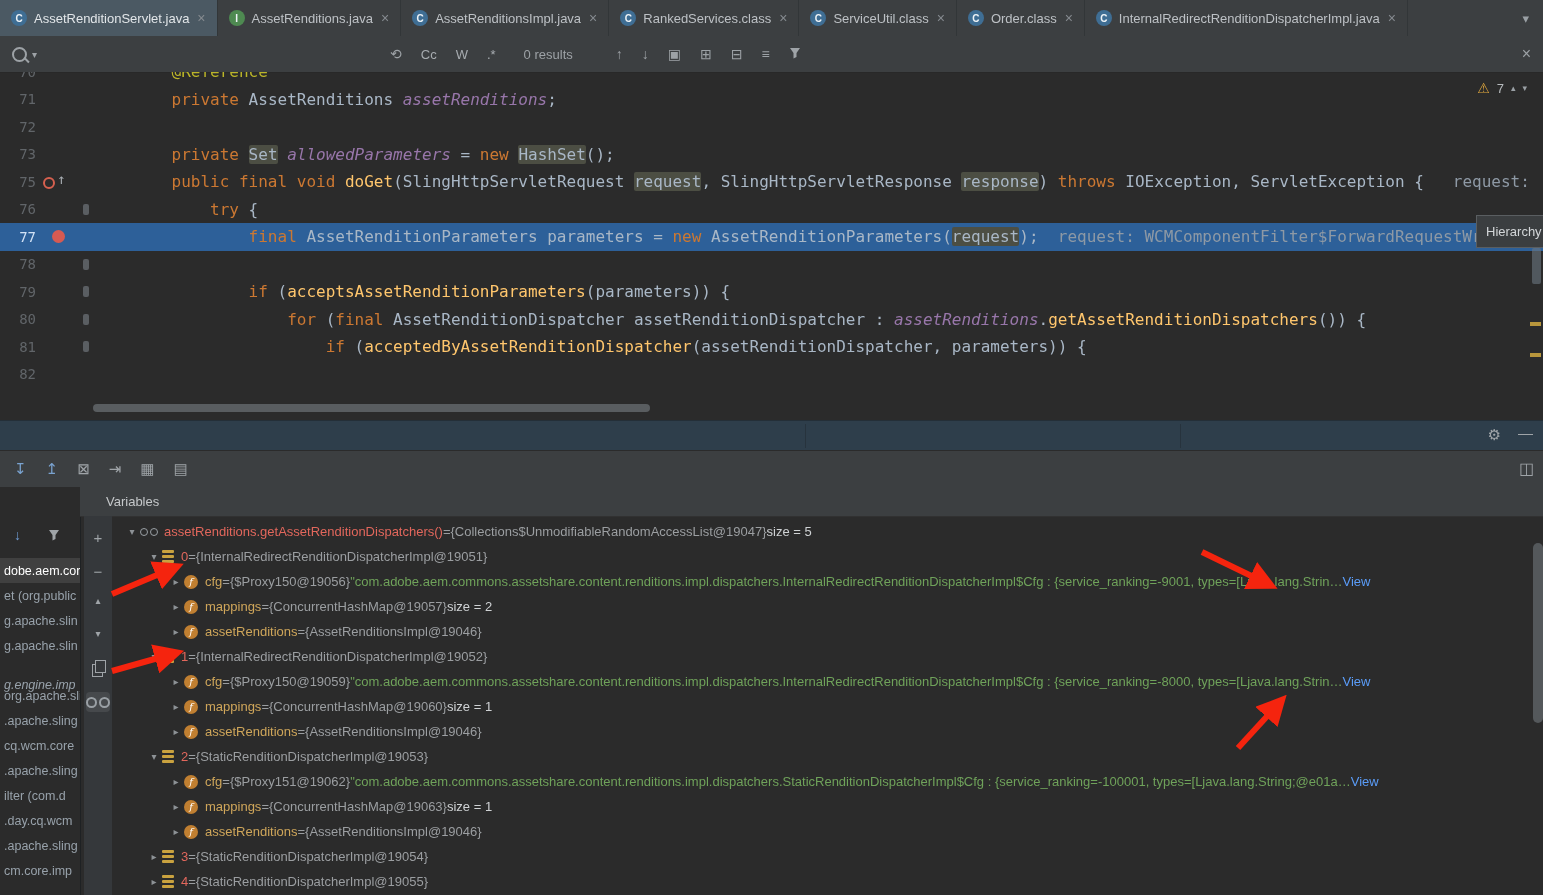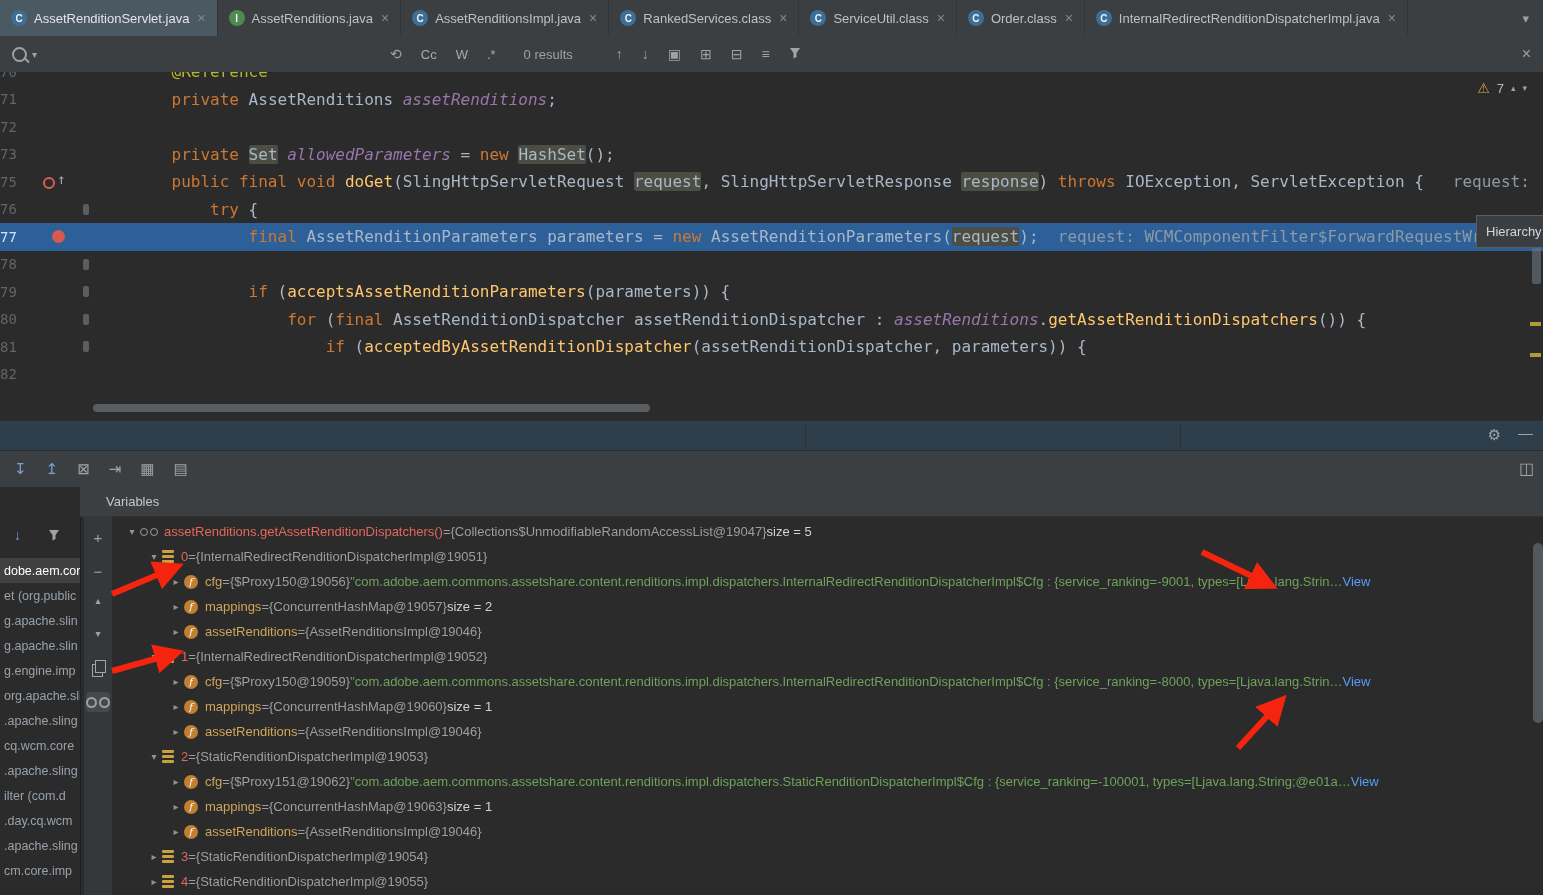--- a/index.html
+++ b/index.html
@@ -32,21 +32,21 @@
   .tg{font-size:13px;color:#a7acb0}
   .fresults{margin:0 24px 0 28px;color:#9da2a6}
   .fclose{margin-left:auto;margin-right:12px;color:#9da2a6;font-size:16px;cursor:pointer}
 
   
   .editor{position:absolute;left:0;top:72px;width:100%;height:348px;overflow:hidden;
           font-family:"DejaVu Sans Mono",monospace}
   .code{position:absolute;left:0;top:-14px;width:100%}
   .cl{display:flex;align-items:center;height:27.5px;white-space:pre}
   .cl.exec{background:#2d6099}
-  .ln{width:36px;flex:none;color:#616569;font-size:14px}
+  .ln{width:36px;flex:none;text-align:right;color:#616569;font-size:14px}
   .cl.exec .ln{color:#d2e2f6}
   .gmid{width:74px;height:100%;flex:none;position:relative}
   .ct{padding-left:23px;font-size:16px}
   .kw{color:#cc7832}.ann{color:#bbb529}.def{color:#a9b7c6}.field{color:#9876aa;font-style:italic}
   .call{color:#ffc66d}
   .hl{background:#4c4e43;color:#a9b7c6;border-radius:2px}
   .hint{color:#8e99a5;}
   .bp{position:absolute;left:16px;top:7px;width:13px;height:13px;border-radius:50%;background:#d65a52}
   .mring{position:absolute;left:7px;top:9px;width:8px;height:8px;border:2px solid #d6604f;border-radius:50%}
   .ovr{position:absolute;left:21px;top:3px;font-size:14px;color:#a8adb2;font-style:normal}
@@ -238,21 +238,21 @@
       <span class="ficn blue" style="left:14px;top:40px">↓</span>
       <span class="ficn" style="left:48px;top:41px">
         <svg width="12" height="12" viewBox="0 0 12 12">
             <path d="M1 1h10L7.5 6v4l-3 1.5V6z" fill="#9fa4a8"></path>
           </svg>
       </span>
     <div class="frow sel" style="top: 71px;">dobe.aem.cor</div>
         <div class="frow" style="top: 96px;">et (org.public</div>
         <div class="frow" style="top: 121px;">g.apache.slin</div>
         <div class="frow" style="top: 146px;">g.apache.slin</div>
-        <div class="frow" style="top: 171px;">g.engine.imp</div>
+        <div class="frow" style="top: 185px; font-style: italic;">g.engine.imp</div>
         <div class="frow" style="top: 196px;">org.apache.sli</div>
         <div class="frow" style="top: 221px;">.apache.sling</div>
         <div class="frow" style="top: 246px;">cq.wcm.core</div>
         <div class="frow" style="top: 271px;">.apache.sling</div>
         <div class="frow" style="top: 296px;">ilter (com.d</div>
         <div class="frow" style="top: 321px;">.day.cq.wcm</div>
         <div class="frow" style="top: 346px;">.apache.sling</div>
         <div class="frow" style="top: 371px;">cm.core.imp</div>
       </div>
 

